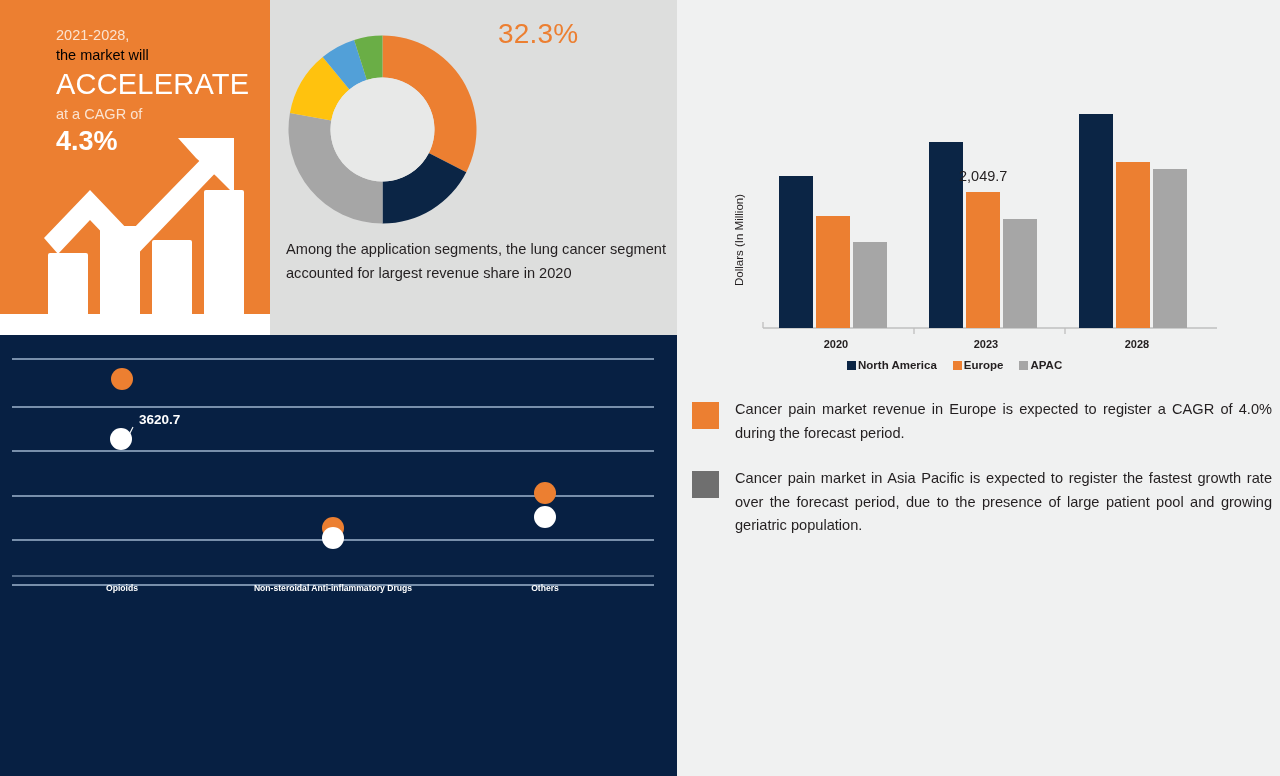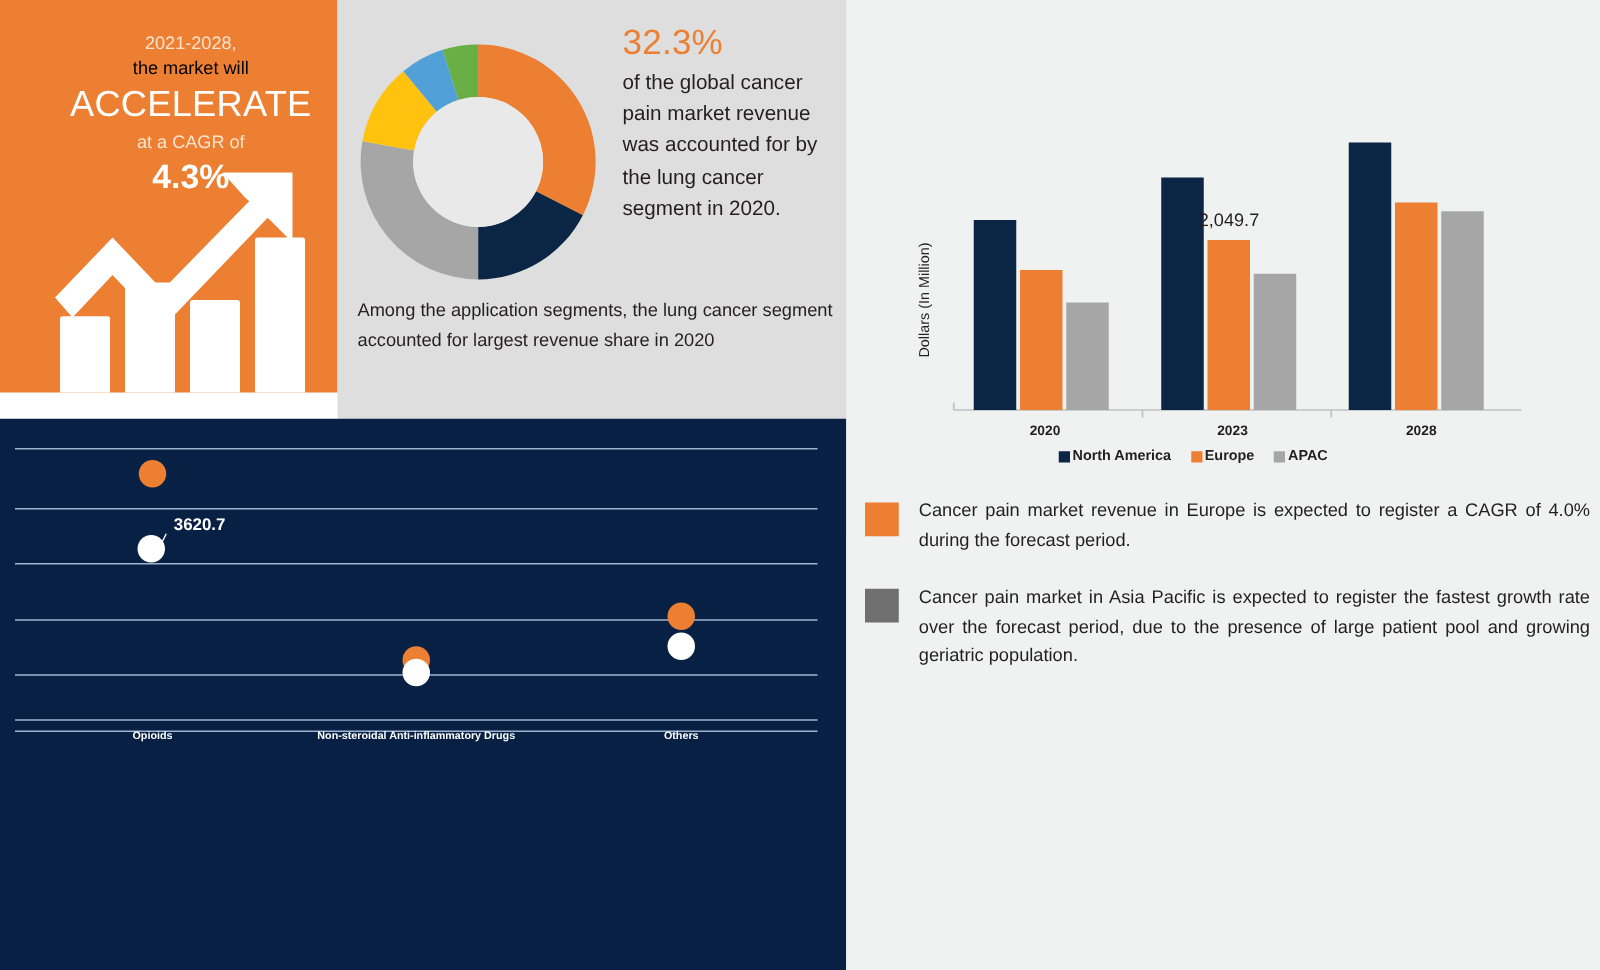--- a/index.html
+++ b/index.html
@@ -7,21 +7,21 @@
     width: 1280px; height: 776px;
     font-family: "Liberation Sans", sans-serif;
     background: #ffffff;
     overflow: hidden;
   }
   .page { position: relative; width: 1280px; height: 776px; }
 
   
   .panel-accelerate {
     position: absolute; left: 0; top: 0; width: 270px; height: 314px;
-    background: #EC7F31; overflow: hidden; text-align: center;
+    background: #EC7F31; overflow: hidden;
   }
   .acc-text { position: absolute; left: 56px; top: 26px; color: #ffffff; }
   .acc-years { font-size: 14.5px; line-height: 19px; color: #FBE3D0; }
   .acc-sub1 { font-size: 14.5px; line-height: 20px; color: #000000; }
   .acc-big {
     font-size: 29px; font-weight: normal; letter-spacing: .2px;
     line-height: 36px; color: #ffffff; margin-top: 1px;
   }
   .acc-cagr { font-size: 14.5px; line-height: 21px; color: #FBE3D0; margin-top: 2px; }
   .acc-num { font-size: 27px; font-weight: bold; line-height: 32px; color: #ffffff; }
@@ -112,21 +112,20 @@
 
         <path d="M -59.78 -72.52 A 94 94 0 0 1 -28.36 -89.62 L -15.69 -49.58 A 52 52 0 0 0 -33.07 -40.12 Z" fill="#52A0D8"></path>
 
         <path d="M -28.36 -89.62 A 94 94 0 0 1 0 -94 L 0 -52 A 52 52 0 0 0 -15.69 -49.58 Z" fill="#6AAE46"></path>
         <circle r="52" fill="#E8E9E8"></circle>
       </g>
     </svg>
 
     <div class="donut-stat">
       <div class="stat-pct">32.3%</div>
-      <div class="stat-desc">of the global cancer pain market revenue was accounted for by the lung cancer segment in 2020.</div>
     </div>
 
     <div class="donut-note">Among the application segments, the lung cancer segment accounted for largest revenue share in 2020</div>
   </div>
 
   <div class="panel-dot">
     <svg class="dot-chart" viewBox="0 0 677 300">
 
       <g stroke="#9FB4CE" stroke-width="1.3">
         <line x1="12" y1="24" x2="654" y2="24"></line>

